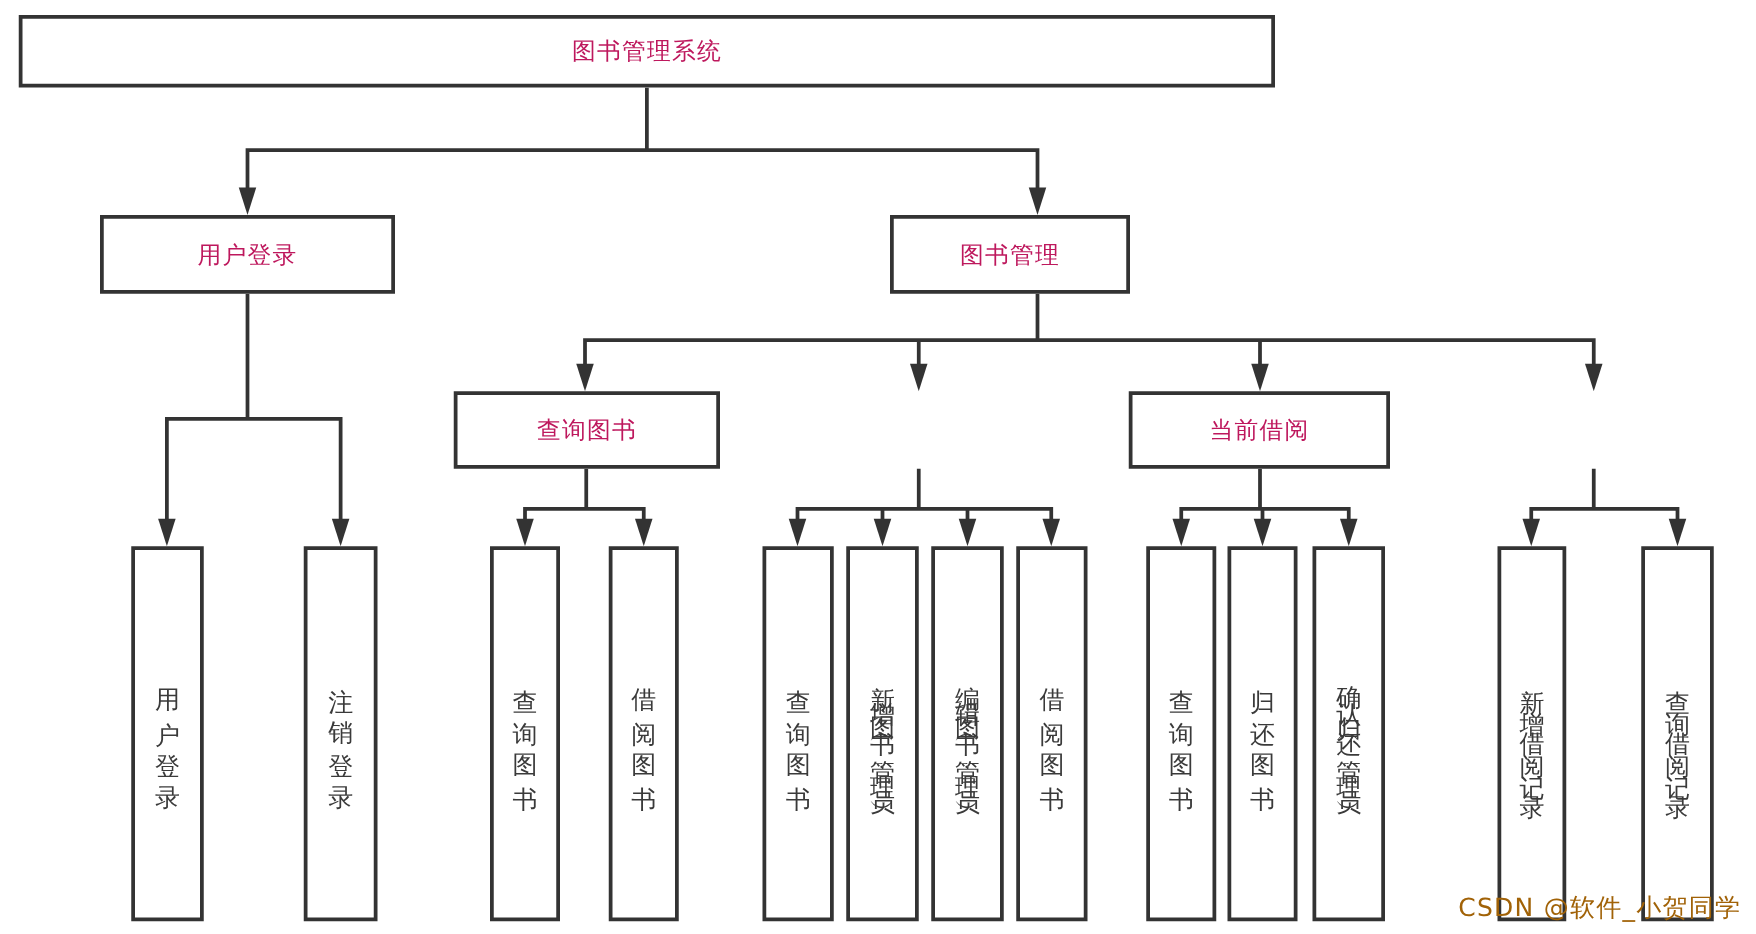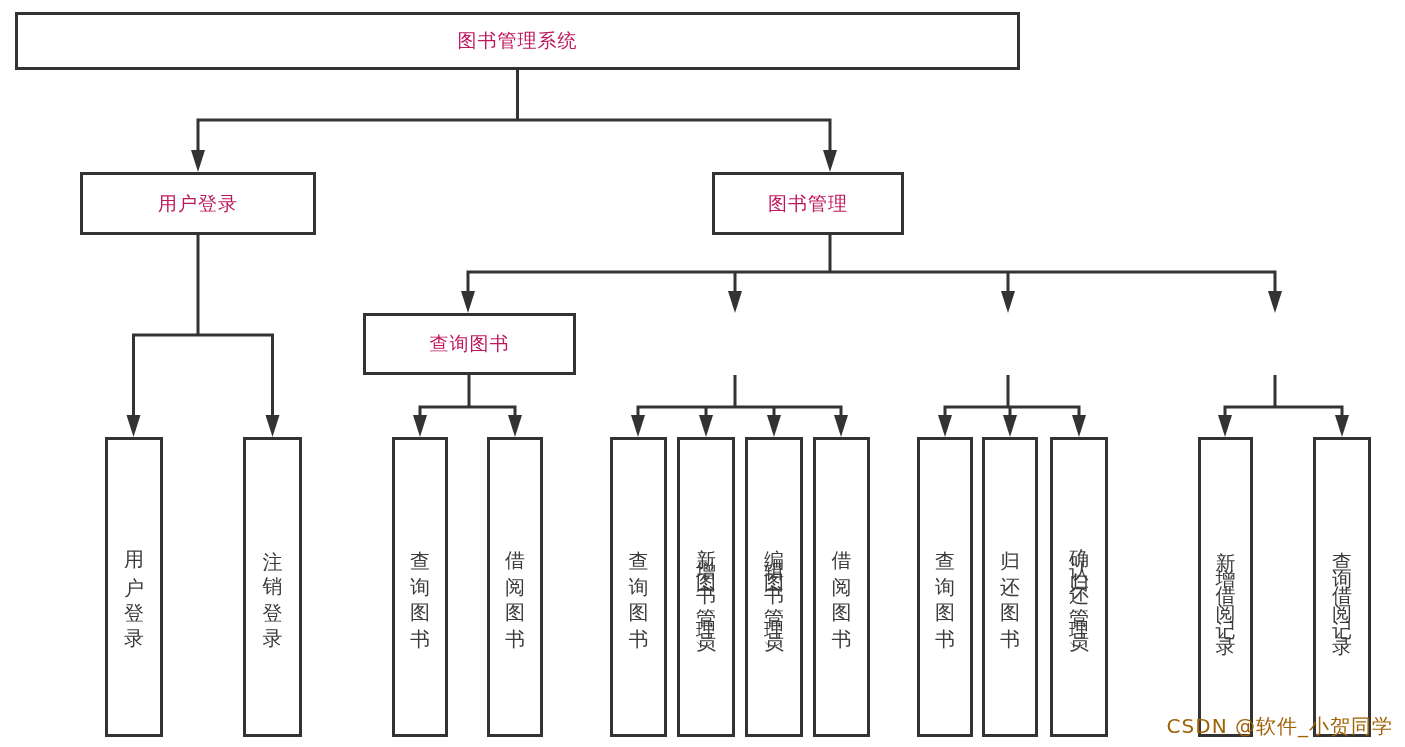--- a/index.html
+++ b/index.html
@@ -104,20 +104,23 @@
   <div class="node" style="left:80px;top:172px;width:236px;height:63px">
     <span class="hlabel">用户登录</span>
   </div>
   <div class="node" style="left:712px;top:172px;width:192px;height:63px">
     <span class="hlabel">图书管理</span>
   </div>
 
   <div class="node" style="left:363px;top:313px;width:213px;height:62px">
     <span class="hlabel">查询图书</span>
   </div>
+  <div class="node" style="left:903px;top:313px;width:209px;height:62px">
+    <span class="hlabel">当前借阅</span>
+  </div>
 
   <div class="node" style="left:105px;top:437px;width:58px;height:300px">
     <span class="vtext" style="letter-spacing: 26px;">用户登录</span>
   </div>
   <div class="node" style="left:243px;top:437px;width:59px;height:300px">
     <span class="vtext" style="letter-spacing: 26px;">注销登录</span>
   </div>
 
   <div class="node" style="left:392px;top:437px;width:56px;height:300px">
     <span class="vtext" style="letter-spacing: 26px;">查询图书</span>

